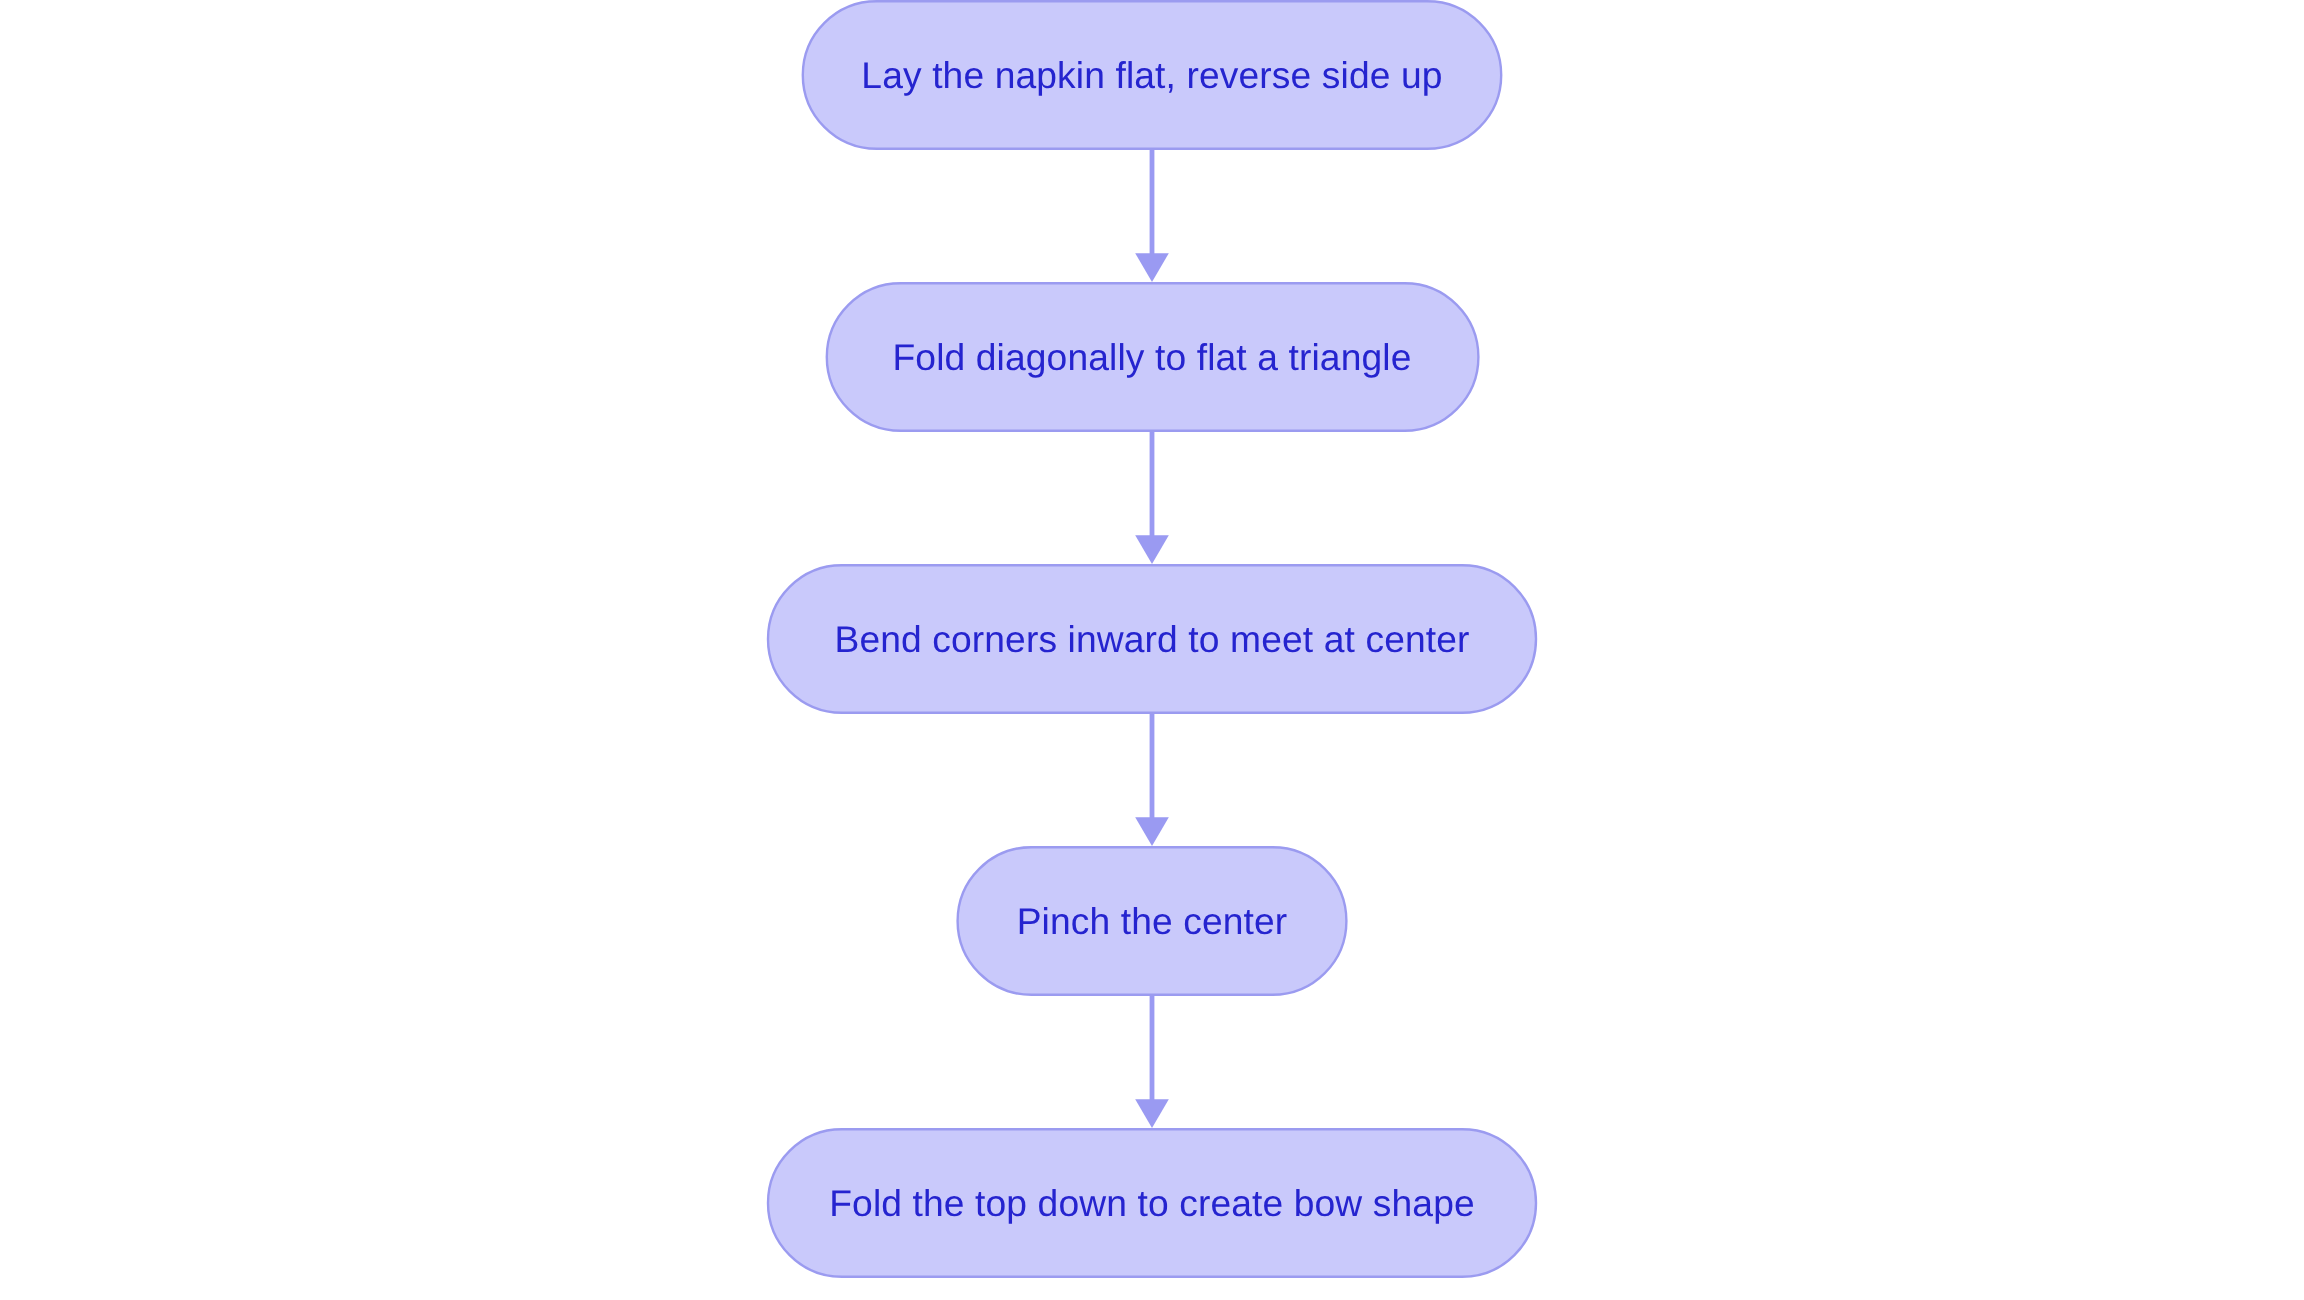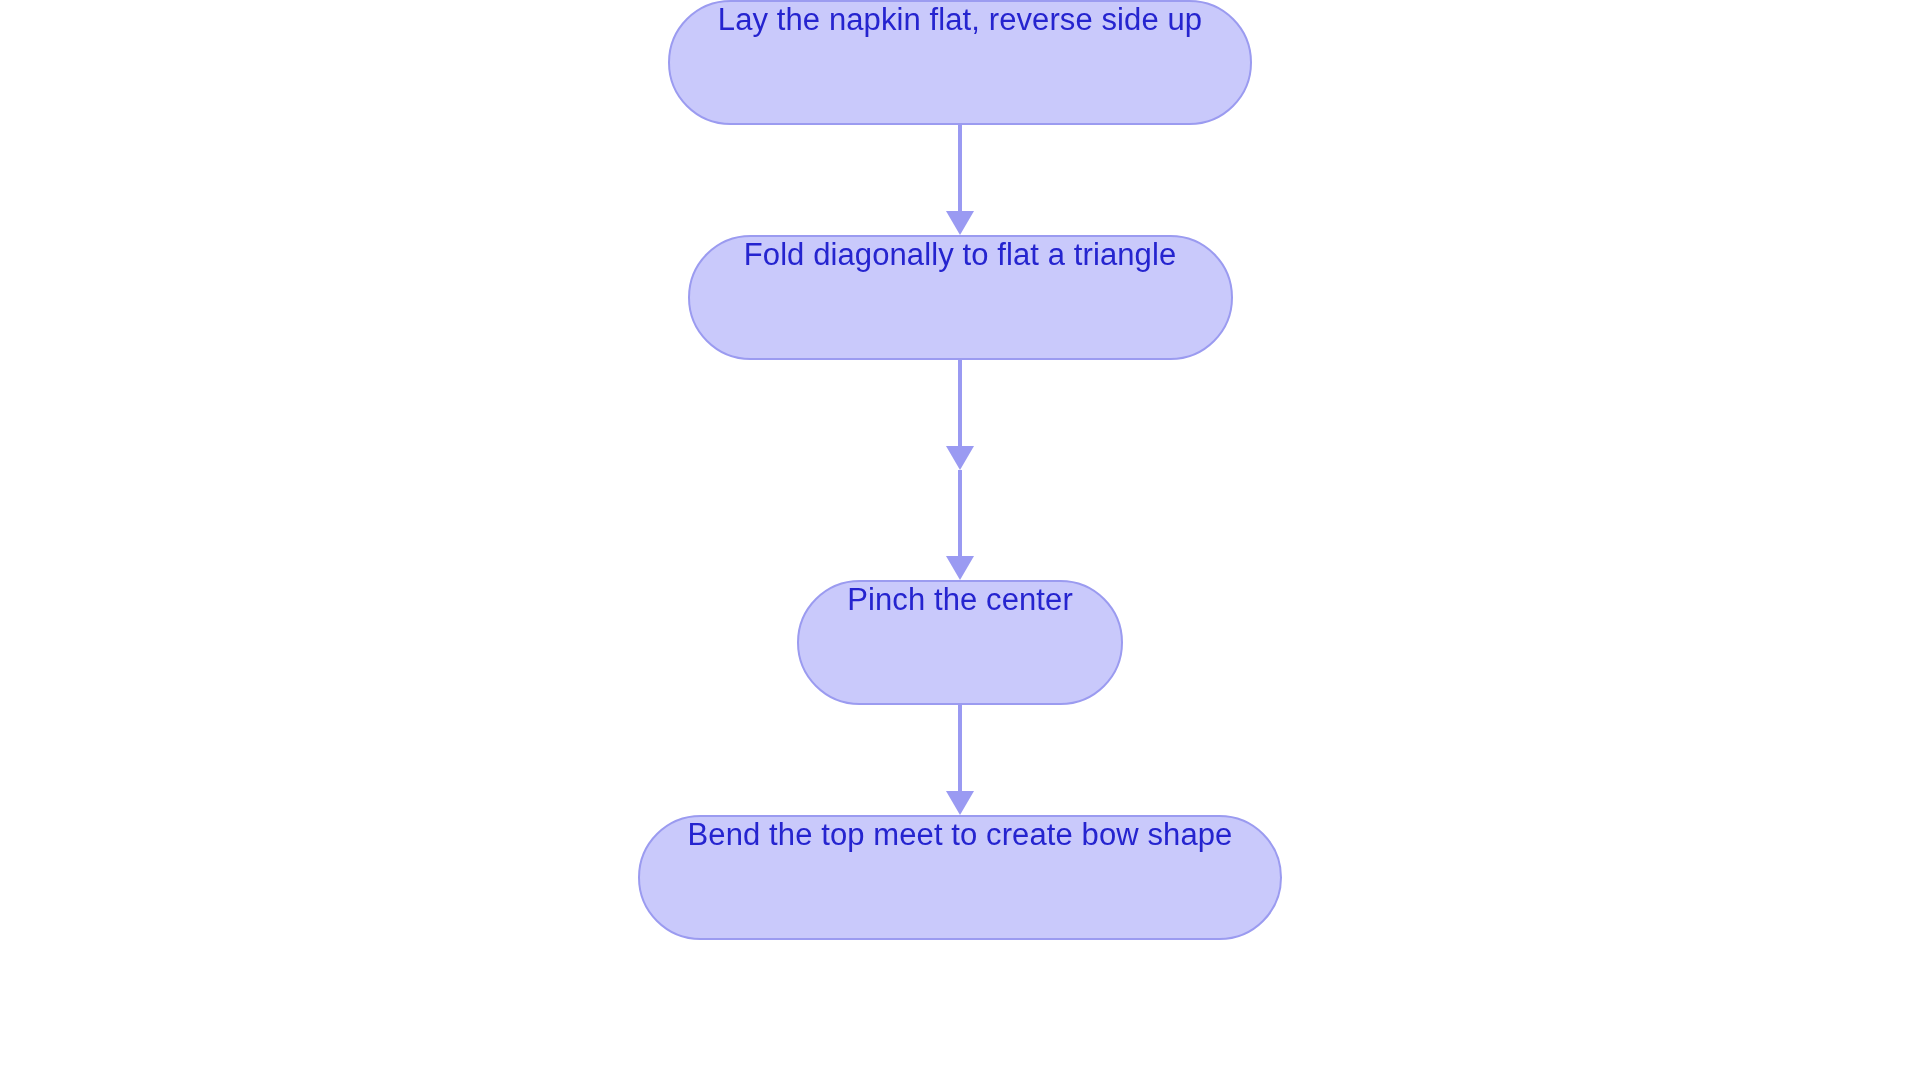--- a/index.html
+++ b/index.html
@@ -36,21 +36,21 @@
 
   
   .flow-node {
     box-sizing: border-box;
     height: 125px;
     border: 2px solid #9b9bf0;
     border-radius: 62.5px;
     background: #c9c9fb;
     color: #2524cf;
     display: flex;
-    align-items: flex-start;
+    align-items: center;
     justify-content: center;
     text-align: center;
     font-size: 31px;
     font-weight: 400;
     letter-spacing: 0.1px;
     line-height: 1.15;
     white-space: nowrap;
     padding: 0 48px;
     flex: 0 0 auto;
   }
@@ -105,33 +105,36 @@
 
     <div class="flow-node w-md">
       <span>Fold diagonally to flat a triangle</span>
     </div>
 
     <div class="flow-connector">
       <div class="conn-line"></div>
       <div class="conn-head"></div>
     </div>
 
+    <div class="flow-node w-xl">
+      <span>Bend corners inward to meet at center</span>
+    </div>
 
     <div class="flow-connector">
       <div class="conn-line"></div>
       <div class="conn-head"></div>
     </div>
 
     <div class="flow-node w-sm">
       <span>Pinch the center</span>
     </div>
 
     <div class="flow-connector">
       <div class="conn-line"></div>
       <div class="conn-head"></div>
     </div>
 
     <div class="flow-node w-xl">
-      <span>Bend the top meet to create bow shape</span>
+      <span>Fold the top down to create bow shape</span>
     </div>
 
   </div>
 </div>
 
 </body></html>

